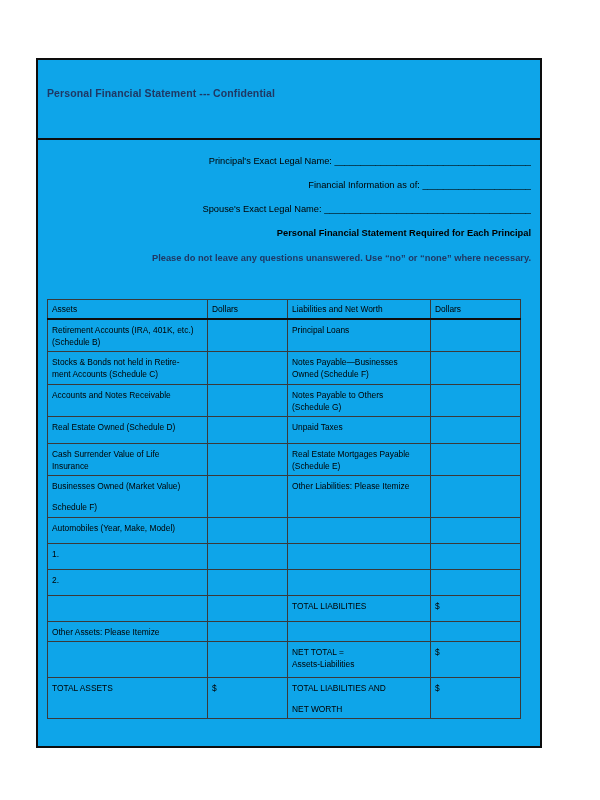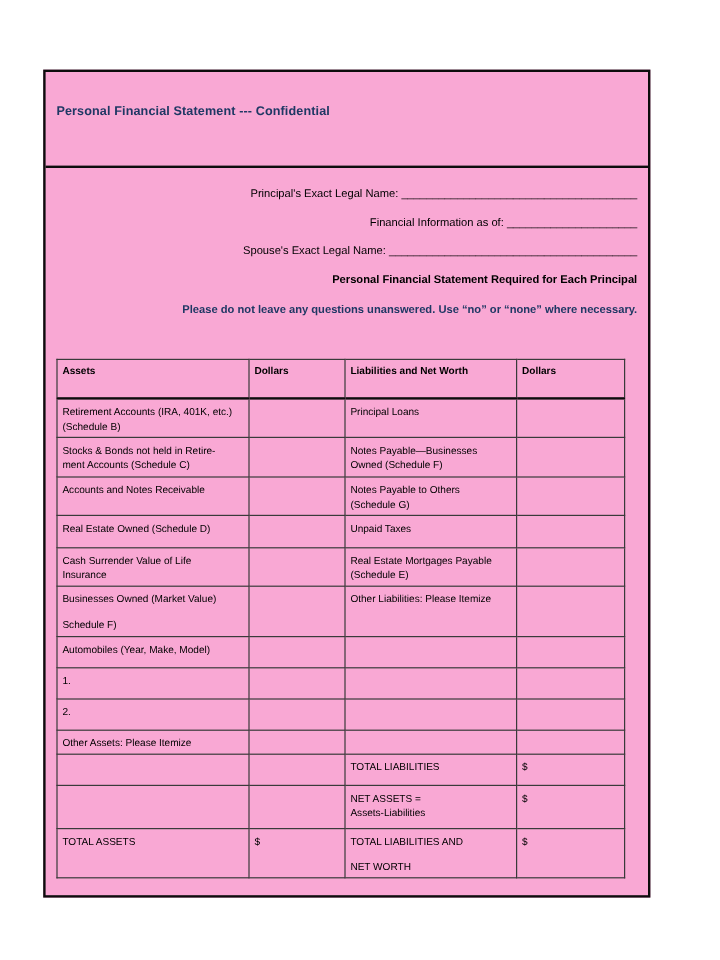--- a/index.html
+++ b/index.html
@@ -16,21 +16,21 @@
   }
 
   .page {
     position: absolute;
     left: 36px;
     top: 58px;
     width: 506px;
     height: 690px;
     border: 2.5px solid #0d0d0d;
     box-sizing: border-box;
-    background: #f9a8d4;
+    background: #0ea5e9;
   }
 
   
   .header-band {
     height: 80px;
     border-bottom: 2.5px solid #0d0d0d;
     box-sizing: border-box;
     position: relative;
   }
   .doc-title {
@@ -83,25 +83,25 @@
     border: 1px solid #3a3a3a;
     vertical-align: top;
     padding: 4px 4px 3px 4px;
     font-size: 8.4px;
     line-height: 1.45;
     text-align: left;
     font-weight: normal;
     word-wrap: break-word;
   }
   table.fin thead th {
-    font-weight: bold;
+    font-weight: normal;
     border-bottom: 2px solid #0d0d0d;
     height: 13px;
     padding-top: 3px;
-    padding-bottom: 15px;
+    padding-bottom: 2px;
   }
   td.bottom-dollar {
     vertical-align: bottom;
     padding-bottom: 4px;
   }
   .cellline { display: block; }
   .cellline.gap { margin-top: 9px; }
 </style>
 </head>
 <body>
@@ -221,43 +221,43 @@
             <td></td>
           </tr>
           <tr style="height: 26px;">
             <td>
               <span class="cellline">2.</span>
             </td>
             <td></td>
             <td></td>
             <td></td>
           </tr>
+          <tr style="height: 26px;">
+            <td></td>
+            <td></td>
+            <td>
+              <span class="cellline">TOTAL LIABILITIES</span>
+            </td>
+            <td>
+              <span class="cellline">$</span>
+            </td>
+          </tr>
           <tr style="height: 20px;">
             <td>
               <span class="cellline">Other Assets: Please Itemize</span>
             </td>
             <td></td>
             <td></td>
             <td></td>
           </tr>
-          <tr style="height: 26px;">
-            <td></td>
-            <td></td>
-            <td>
-              <span class="cellline">TOTAL LIABILITIES</span>
-            </td>
-            <td>
-              <span class="cellline">$</span>
-            </td>
-          </tr>
           <tr style="height: 36px;">
             <td></td>
             <td></td>
             <td>
-              <span class="cellline">NET ASSETS =</span>
+              <span class="cellline">NET TOTAL =</span>
               <span class="cellline">Assets-Liabilities</span>
             </td>
             <td>
               <span class="cellline">$</span>
             </td>
           </tr>
           <tr style="height: 38px; margin-top: 47px;">
             <td>
               <span class="cellline">TOTAL ASSETS</span>
             </td>

